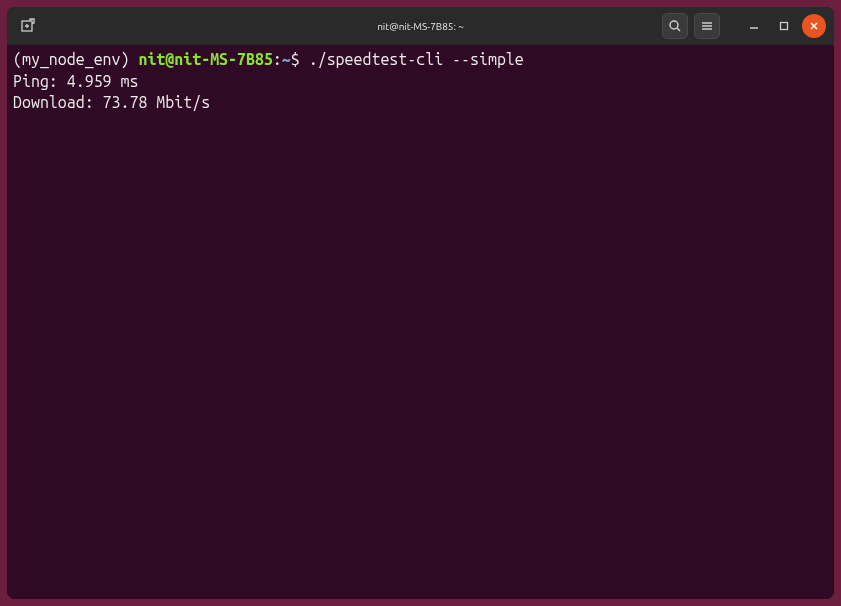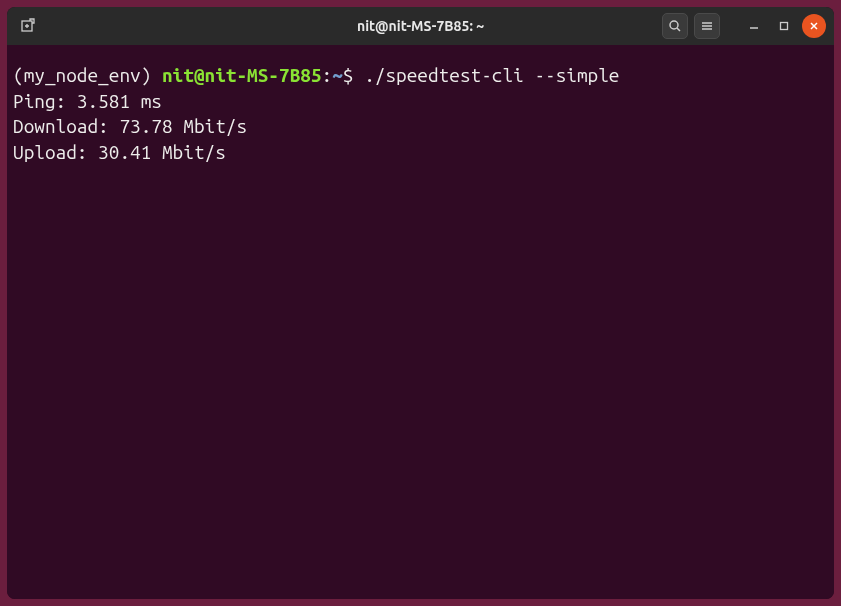--- a/index.html
+++ b/index.html
@@ -39,22 +39,22 @@
       display: flex;
       align-items: center;
     }
     
     .titlebar-center {
       position: absolute;
       left: 50%;
       transform: translateX(-50%);
       color: #e8e8e8;
       font-family: 'Ubuntu', sans-serif;
-      font-weight: bold;
-      font-size: 14px;
+      font-weight: normal;
+      font-size: 10px;
     }
     
     .titlebar-right {
       margin-left: auto;
       display: flex;
       align-items: center;
       gap: 6px;
     }
     
     .titlebar-btn {
@@ -95,22 +95,22 @@
     }
     
     .window-ctrl.close {
       background: #e95420;
       color: #fff;
     }
     
     .terminal-body {
       flex: 1;
       background: #300a24;
-      padding: 18px 6px;
-      font-size: 19px;
+      padding: 4px 6px;
+      font-size: 16px;
       line-height: 1.35;
       color: #eeeeec;
       overflow: hidden;
     }
     
     .line {
       white-space: pre;
     }
     
     .env {
@@ -199,17 +199,16 @@
         <svg width="10" height="10" viewBox="0 0 10 10">
           <line x1="2" y1="2" x2="8" y2="8" stroke="#fff" stroke-width="1.5"></line>
           <line x1="8" y1="2" x2="2" y2="8" stroke="#fff" stroke-width="1.5"></line>
         </svg>
       </div>
     </div>
   </div>
 
   <div class="terminal-body">
     <div class="line"><span class="env">(my_node_env) </span><span class="user-host">nit@nit-MS-7B85</span><span class="prompt-symbol">:</span><span class="path">~</span><span class="prompt-symbol">$ </span><span class="command">./speedtest-cli --simple</span></div>
-    <div class="line output">Ping: 3.581 ms</div>
+    <div class="line output">Ping: 4.959 ms</div>
     <div class="line output">Download: 73.78 Mbit/s</div>
-    <div class="line output">Upload: 30.41 Mbit/s</div>
   </div>
 </div>
 
 </body></html>

